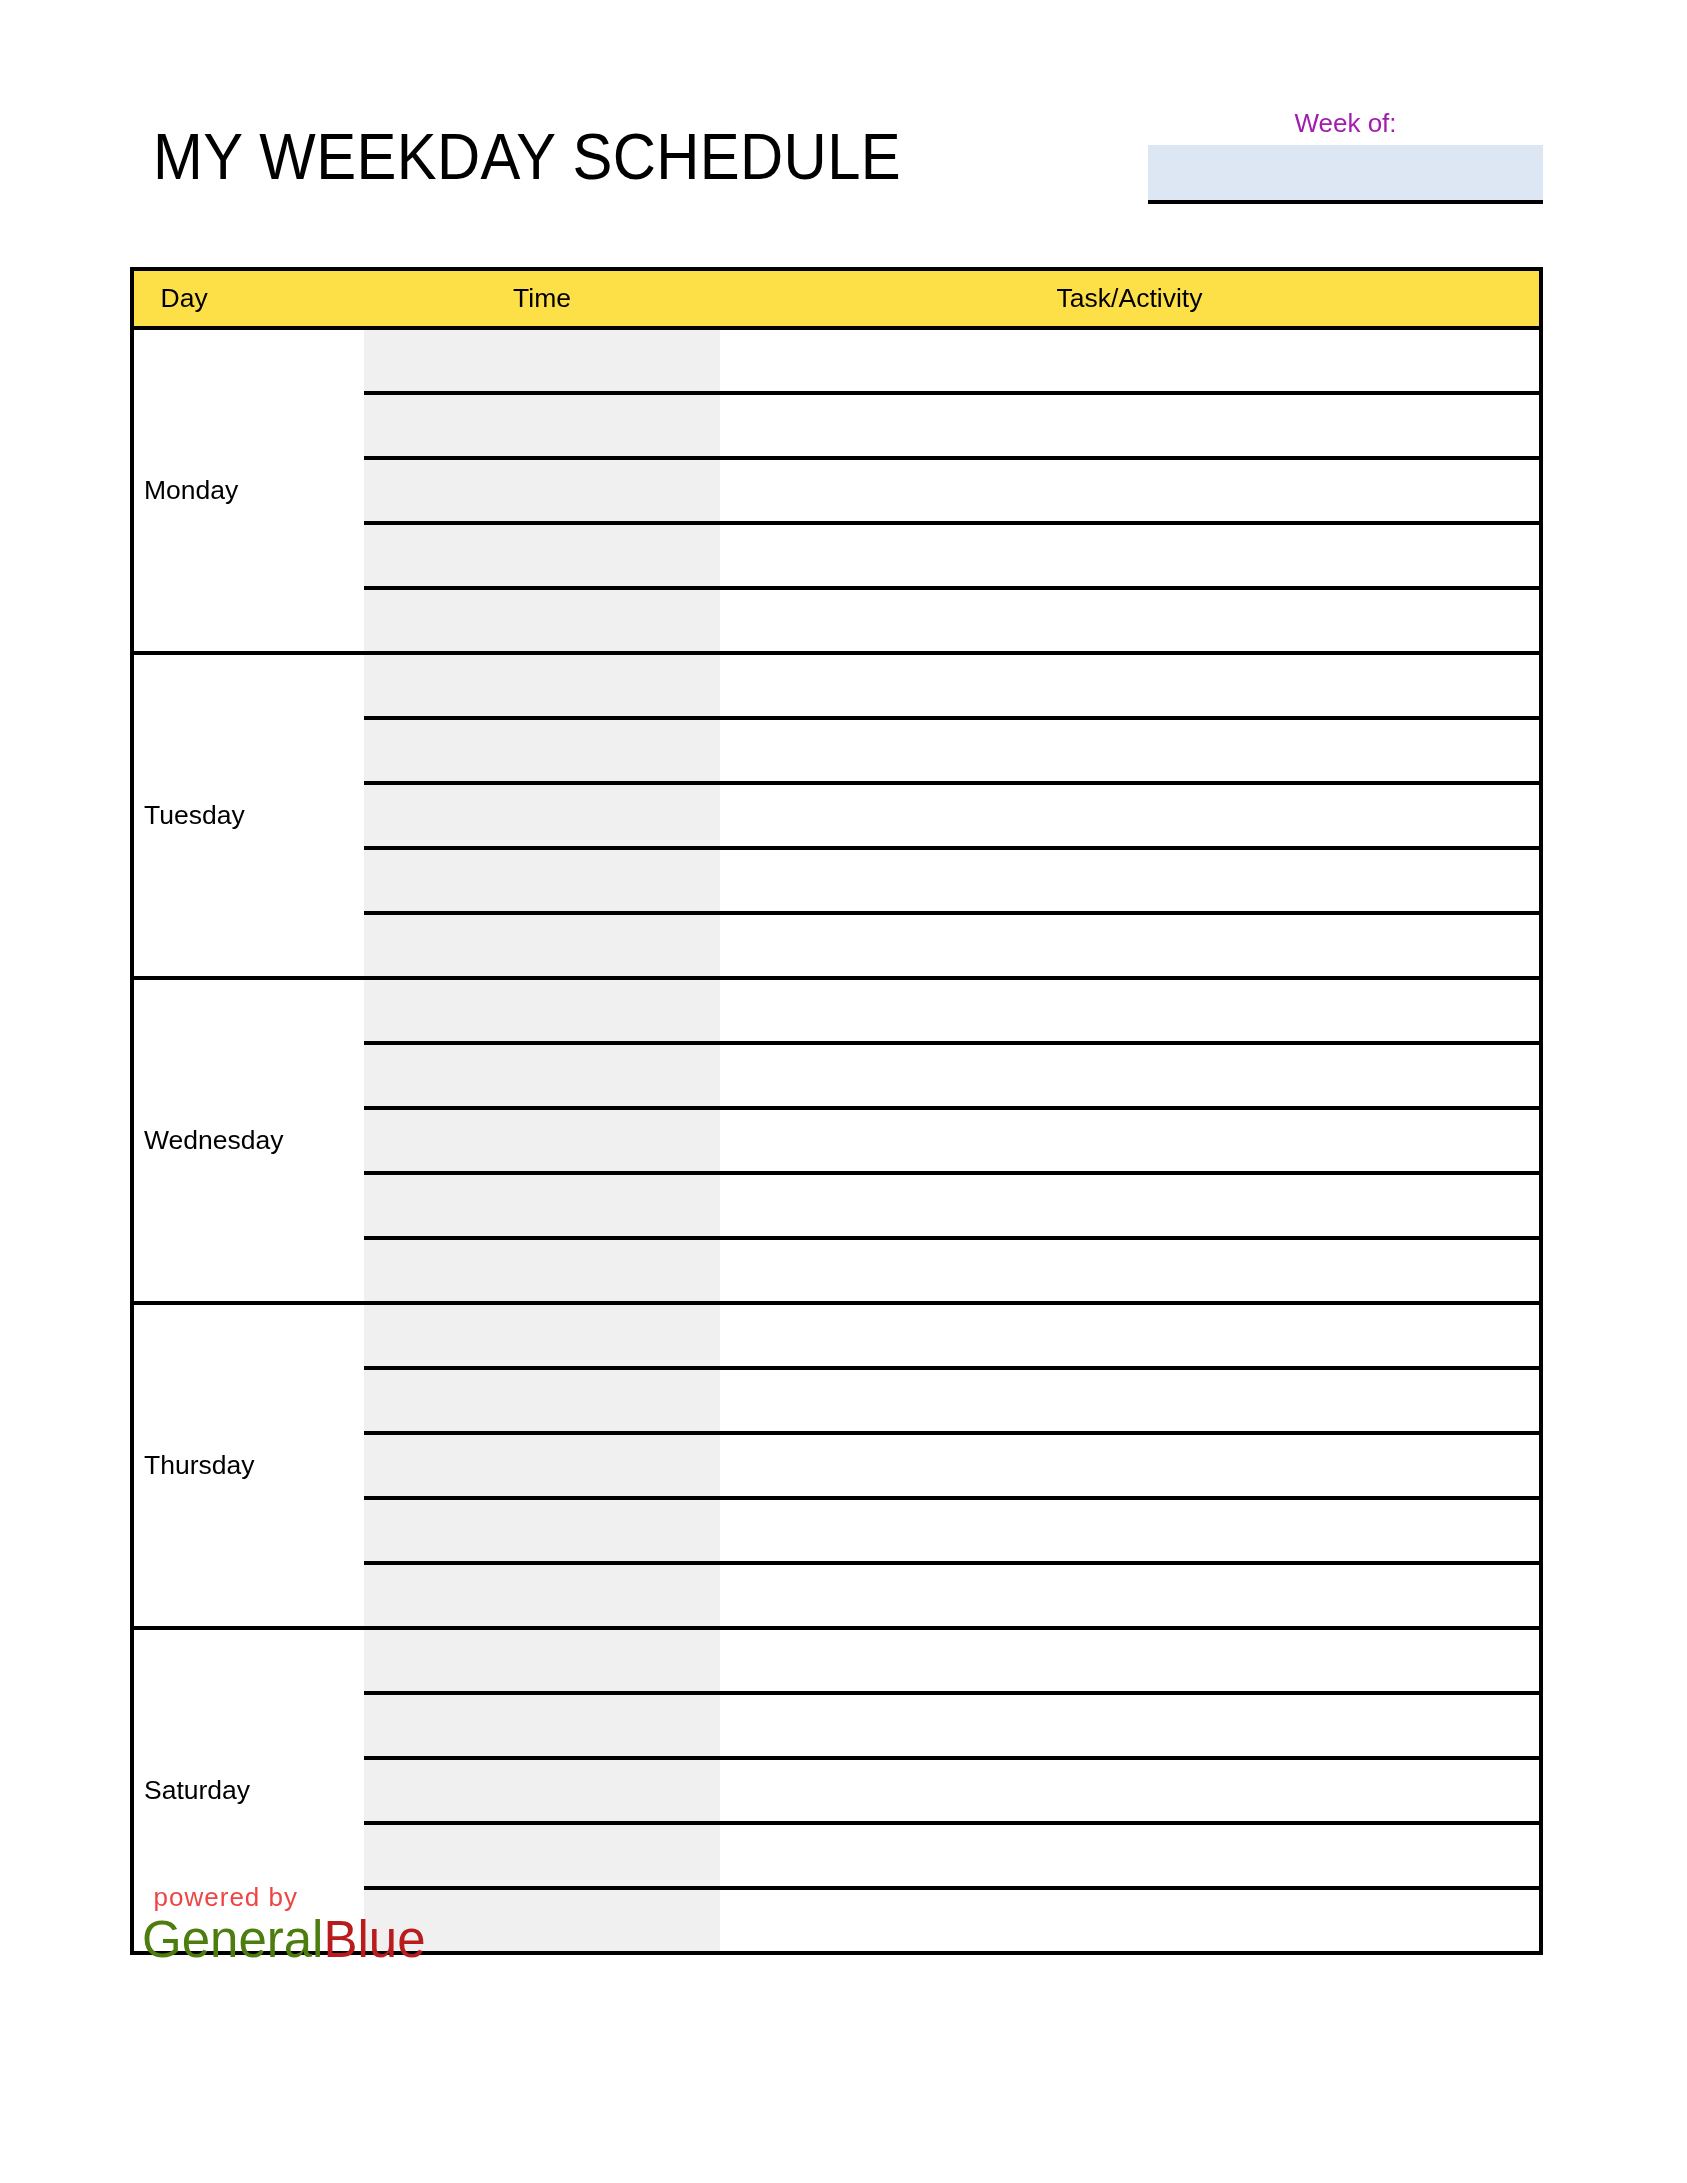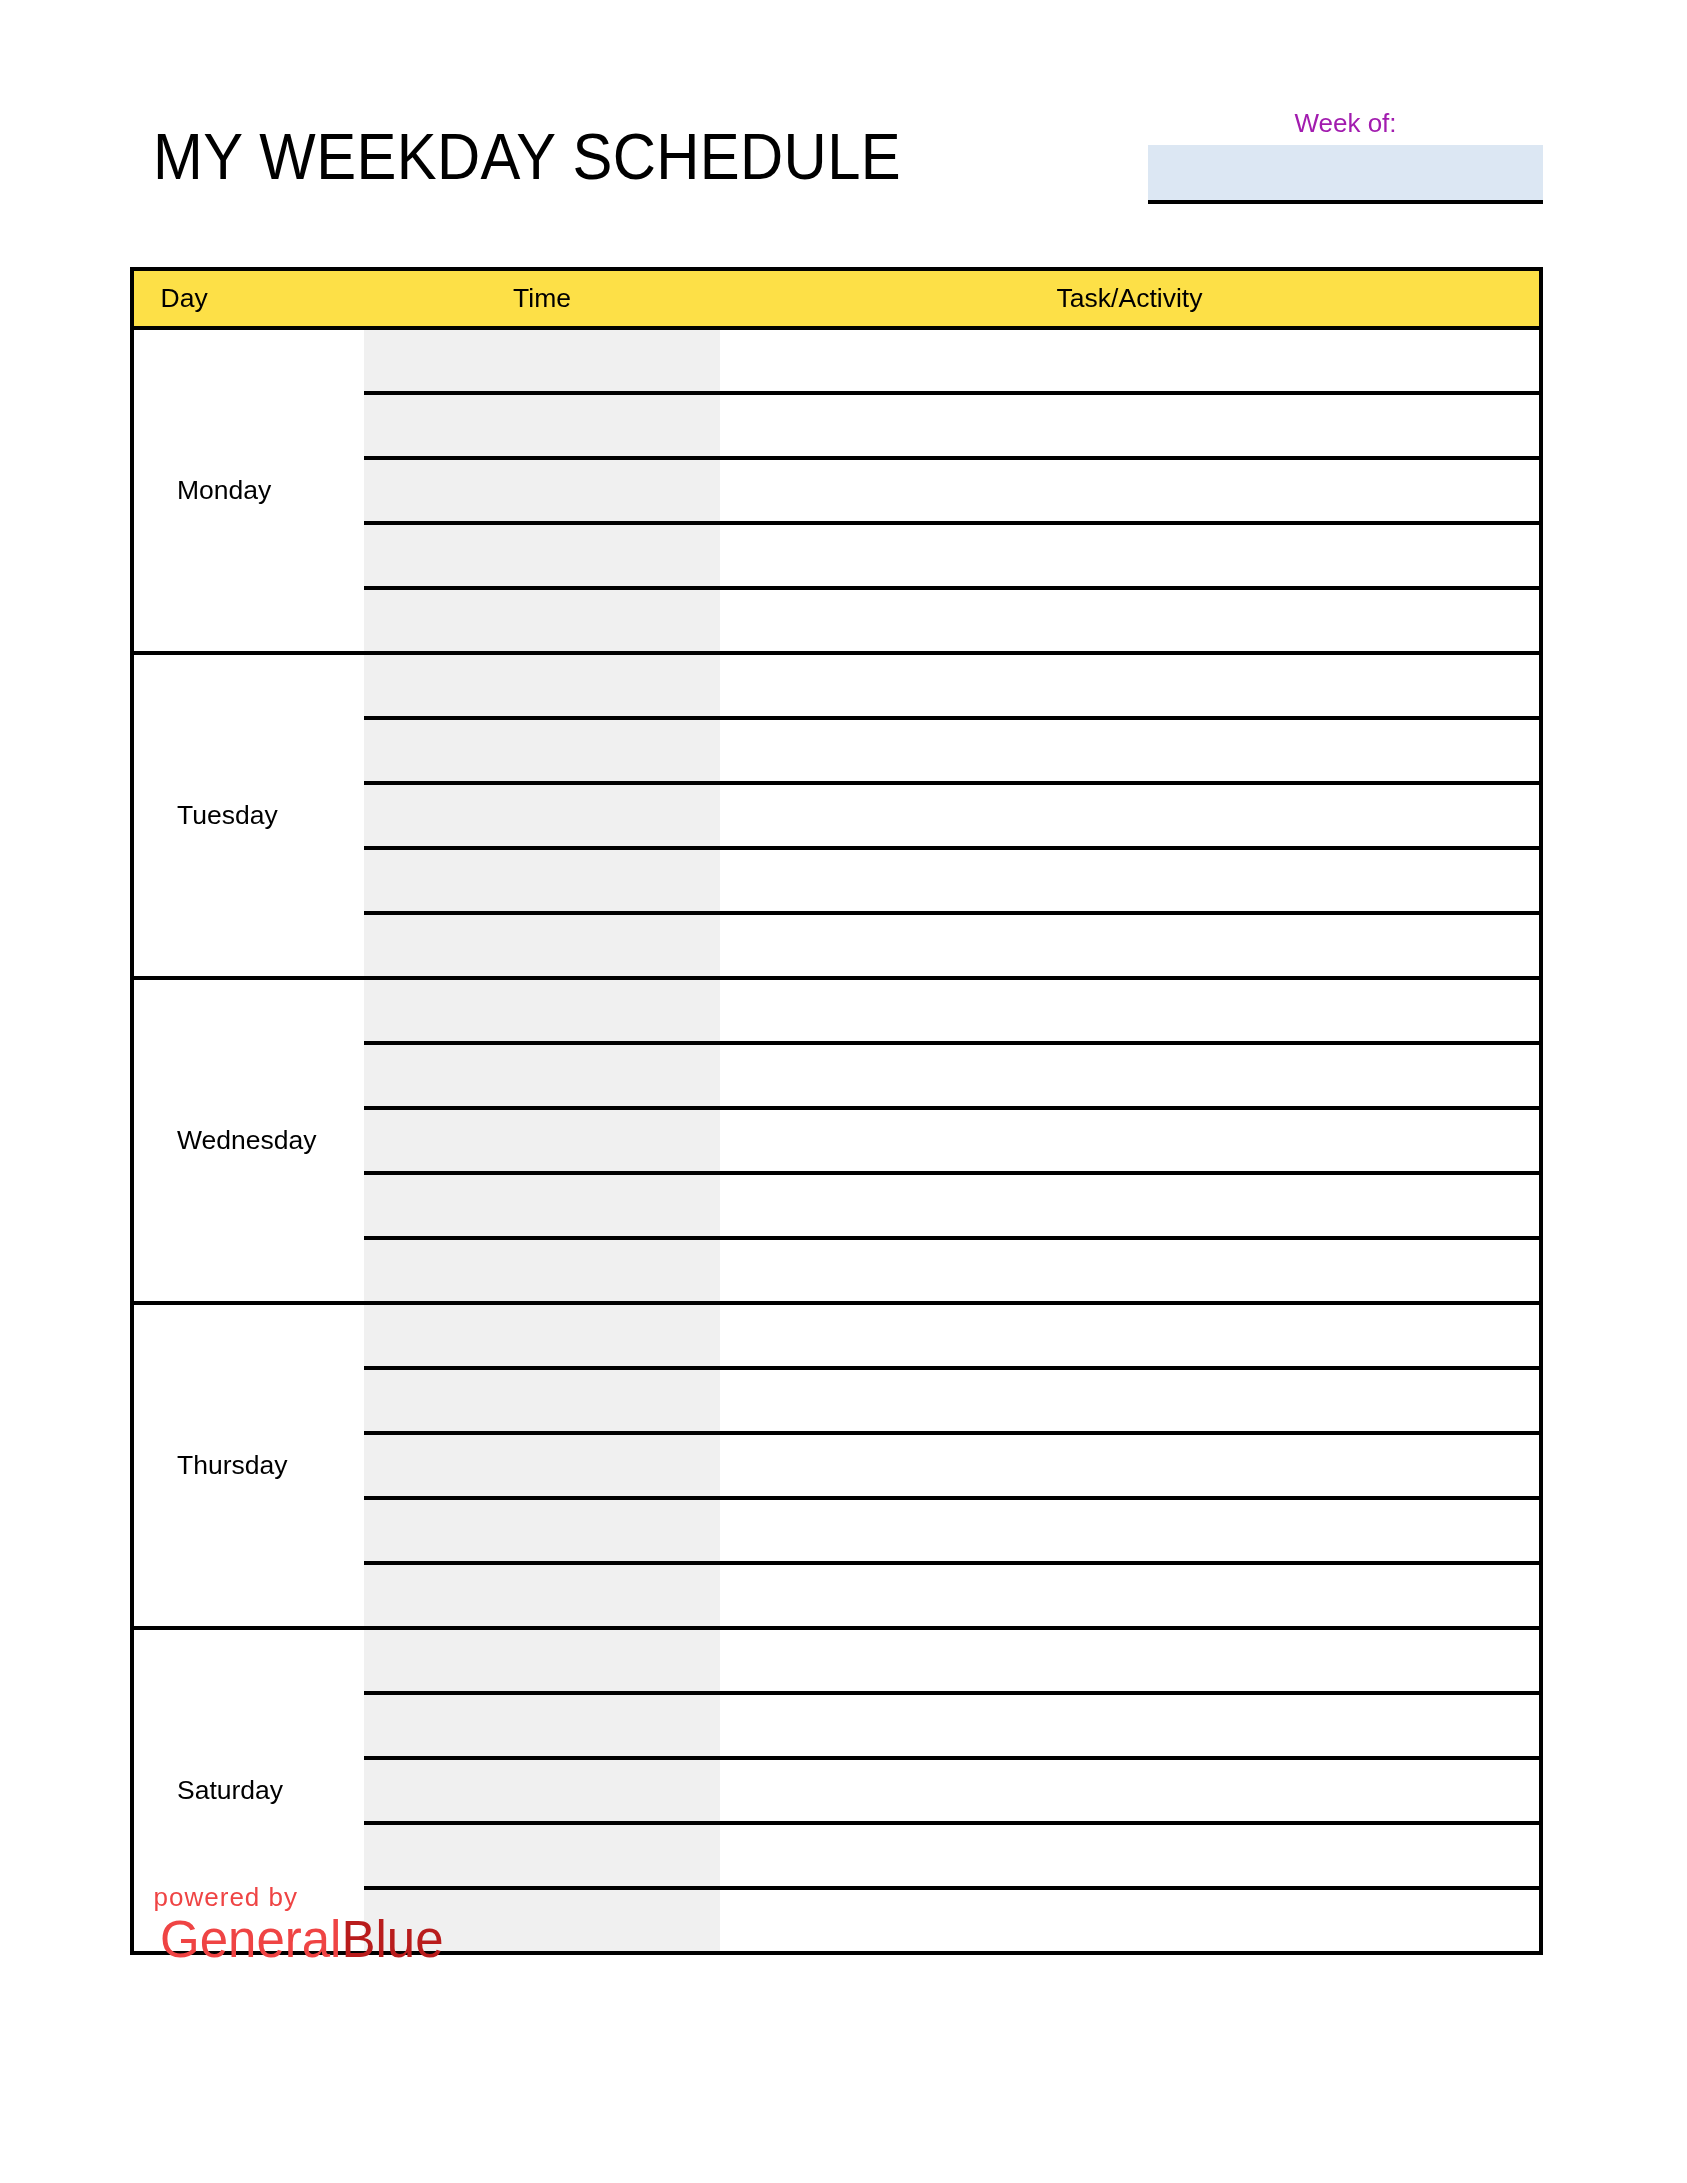--- a/index.html
+++ b/index.html
@@ -107,21 +107,21 @@
     display: flex;
     border-bottom: 4.1px solid #000000;
   }
   .day-block.last { border-bottom: none; }
 
   .day-cell {
     width: 230px;
     flex: 0 0 230px;
     display: flex;
     align-items: center;
-    padding-left: 43px;
+    padding-left: 10px;
     box-sizing: border-box;
     font-size: 26.5px;
     background: #ffffff;
   }
 
   .rows-cell {
     flex: 1 1 auto;
     display: flex;
     flex-direction: column;
   }
@@ -159,21 +159,21 @@
     letter-spacing: 1px;
     line-height: 1;
     padding-left: 11.6px;
     padding-bottom: 3.3px;
   }
   .brand {
     font-size: 51px;
     line-height: 1.05;
     white-space: nowrap;
   }
-  .brand-general { color: #ef4444; margin-left: 18px; }
+  .brand-general { color: #4d7c0f; }
   .brand-blue    { color: #b91c1c; }
 </style>
 </head>
 <body>
 
 <div class="page">
 
   <div class="header">
 
     <div class="doc-title">MY WEEKDAY SCHEDULE</div>

